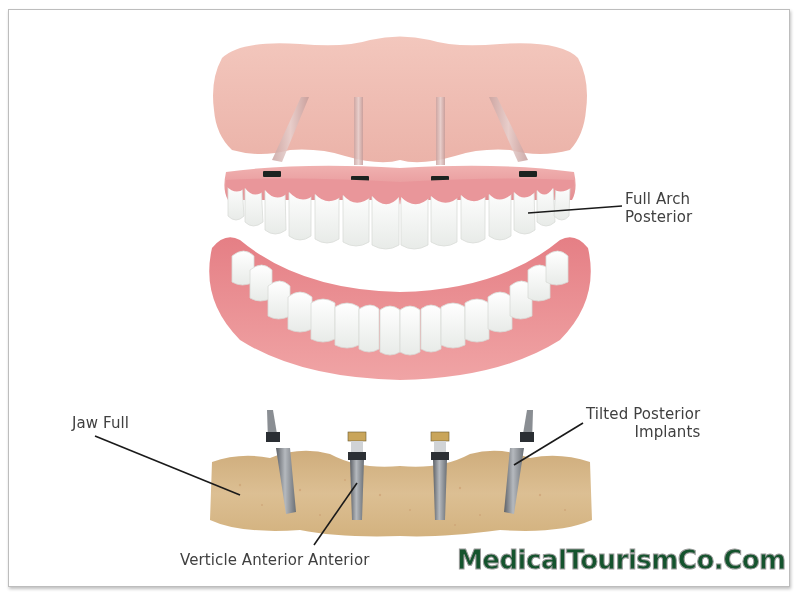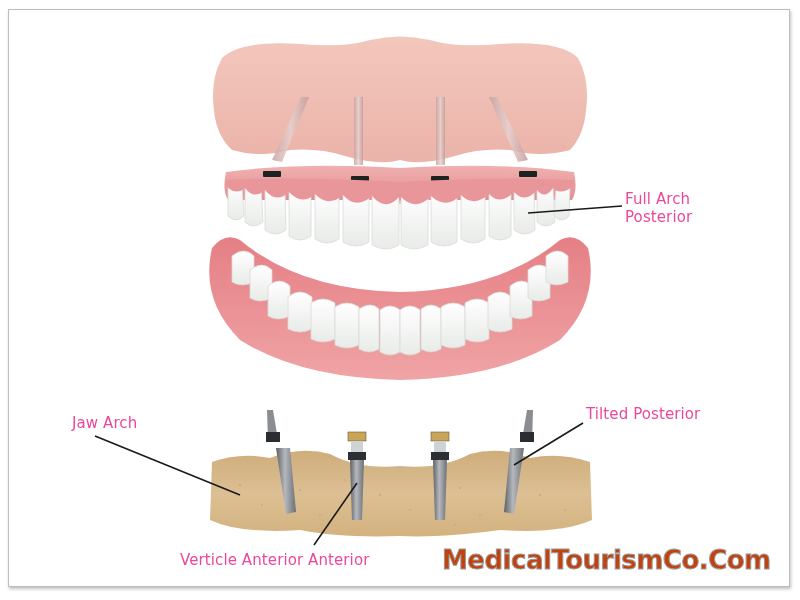--- a/index.html
+++ b/index.html
@@ -4,26 +4,26 @@
   <style>
     html, body { margin: 0; padding: 0; background: #ffffff; }
     body { width: 800px; height: 600px; position: relative; overflow: hidden; font-family: "DejaVu Sans", sans-serif; }
     .frame {
       position: absolute; left: 8px; top: 9px; width: 780px; height: 576px;
       border: 1px solid #bdbdbd; box-shadow: 1px 2px 3px rgba(0,0,0,0.25);
       background: #ffffff;
     }
     svg.art { position: absolute; left: 0; top: 0; }
     .label {
-      position: absolute; color: #ec4899; font-size: 15px; line-height: 18px;
+      position: absolute; color: #404040; font-size: 15px; line-height: 18px;
       font-family: "DejaVu Sans", sans-serif; letter-spacing: 0.1px; white-space: nowrap;
     }
     .watermark {
-      position: absolute; left: 442px; top: 545px; font-size: 26px; font-weight: bold;
-      font-family: "DejaVu Sans", sans-serif; color: #c2410c; letter-spacing: -0.5px;
+      position: absolute; left: 457px; top: 545px; font-size: 26px; font-weight: bold;
+      font-family: "DejaVu Sans", sans-serif; color: #14532d; letter-spacing: -0.5px;
       -webkit-text-stroke: 1px #9a9a9a; white-space: nowrap;
     }
   </style>
 </head>
 <body>
 
 <div class="frame"></div>
 
 <svg class="art" width="800" height="600" viewBox="0 0 800 600">
   <defs>
@@ -168,21 +168,22 @@
     <line x1="514" y1="465" x2="583" y2="423"></line>
     <line x1="357" y1="483" x2="314" y2="545"></line>
   </g>
 </svg>
 
 <div class="label" style="left:625px; top:190px;">
   <div>Full Arch</div>
   <div>Posterior</div>
 </div>
 
-<div class="label" style="left:72px; top:414px;">Jaw Arch</div>
+<div class="label" style="left:72px; top:414px;">Jaw Full</div>
 
 <div class="label" style="left:586px; top:405px;text-align:right;">
   <div>Tilted Posterior</div>
+  <div>Implants</div>
 </div>
 
 <div class="label" style="left:180px; top:551px;">Verticle Anterior Anterior</div>
 
 <div class="watermark">MedicalTourismCo.Com</div>
 
 </body></html>

